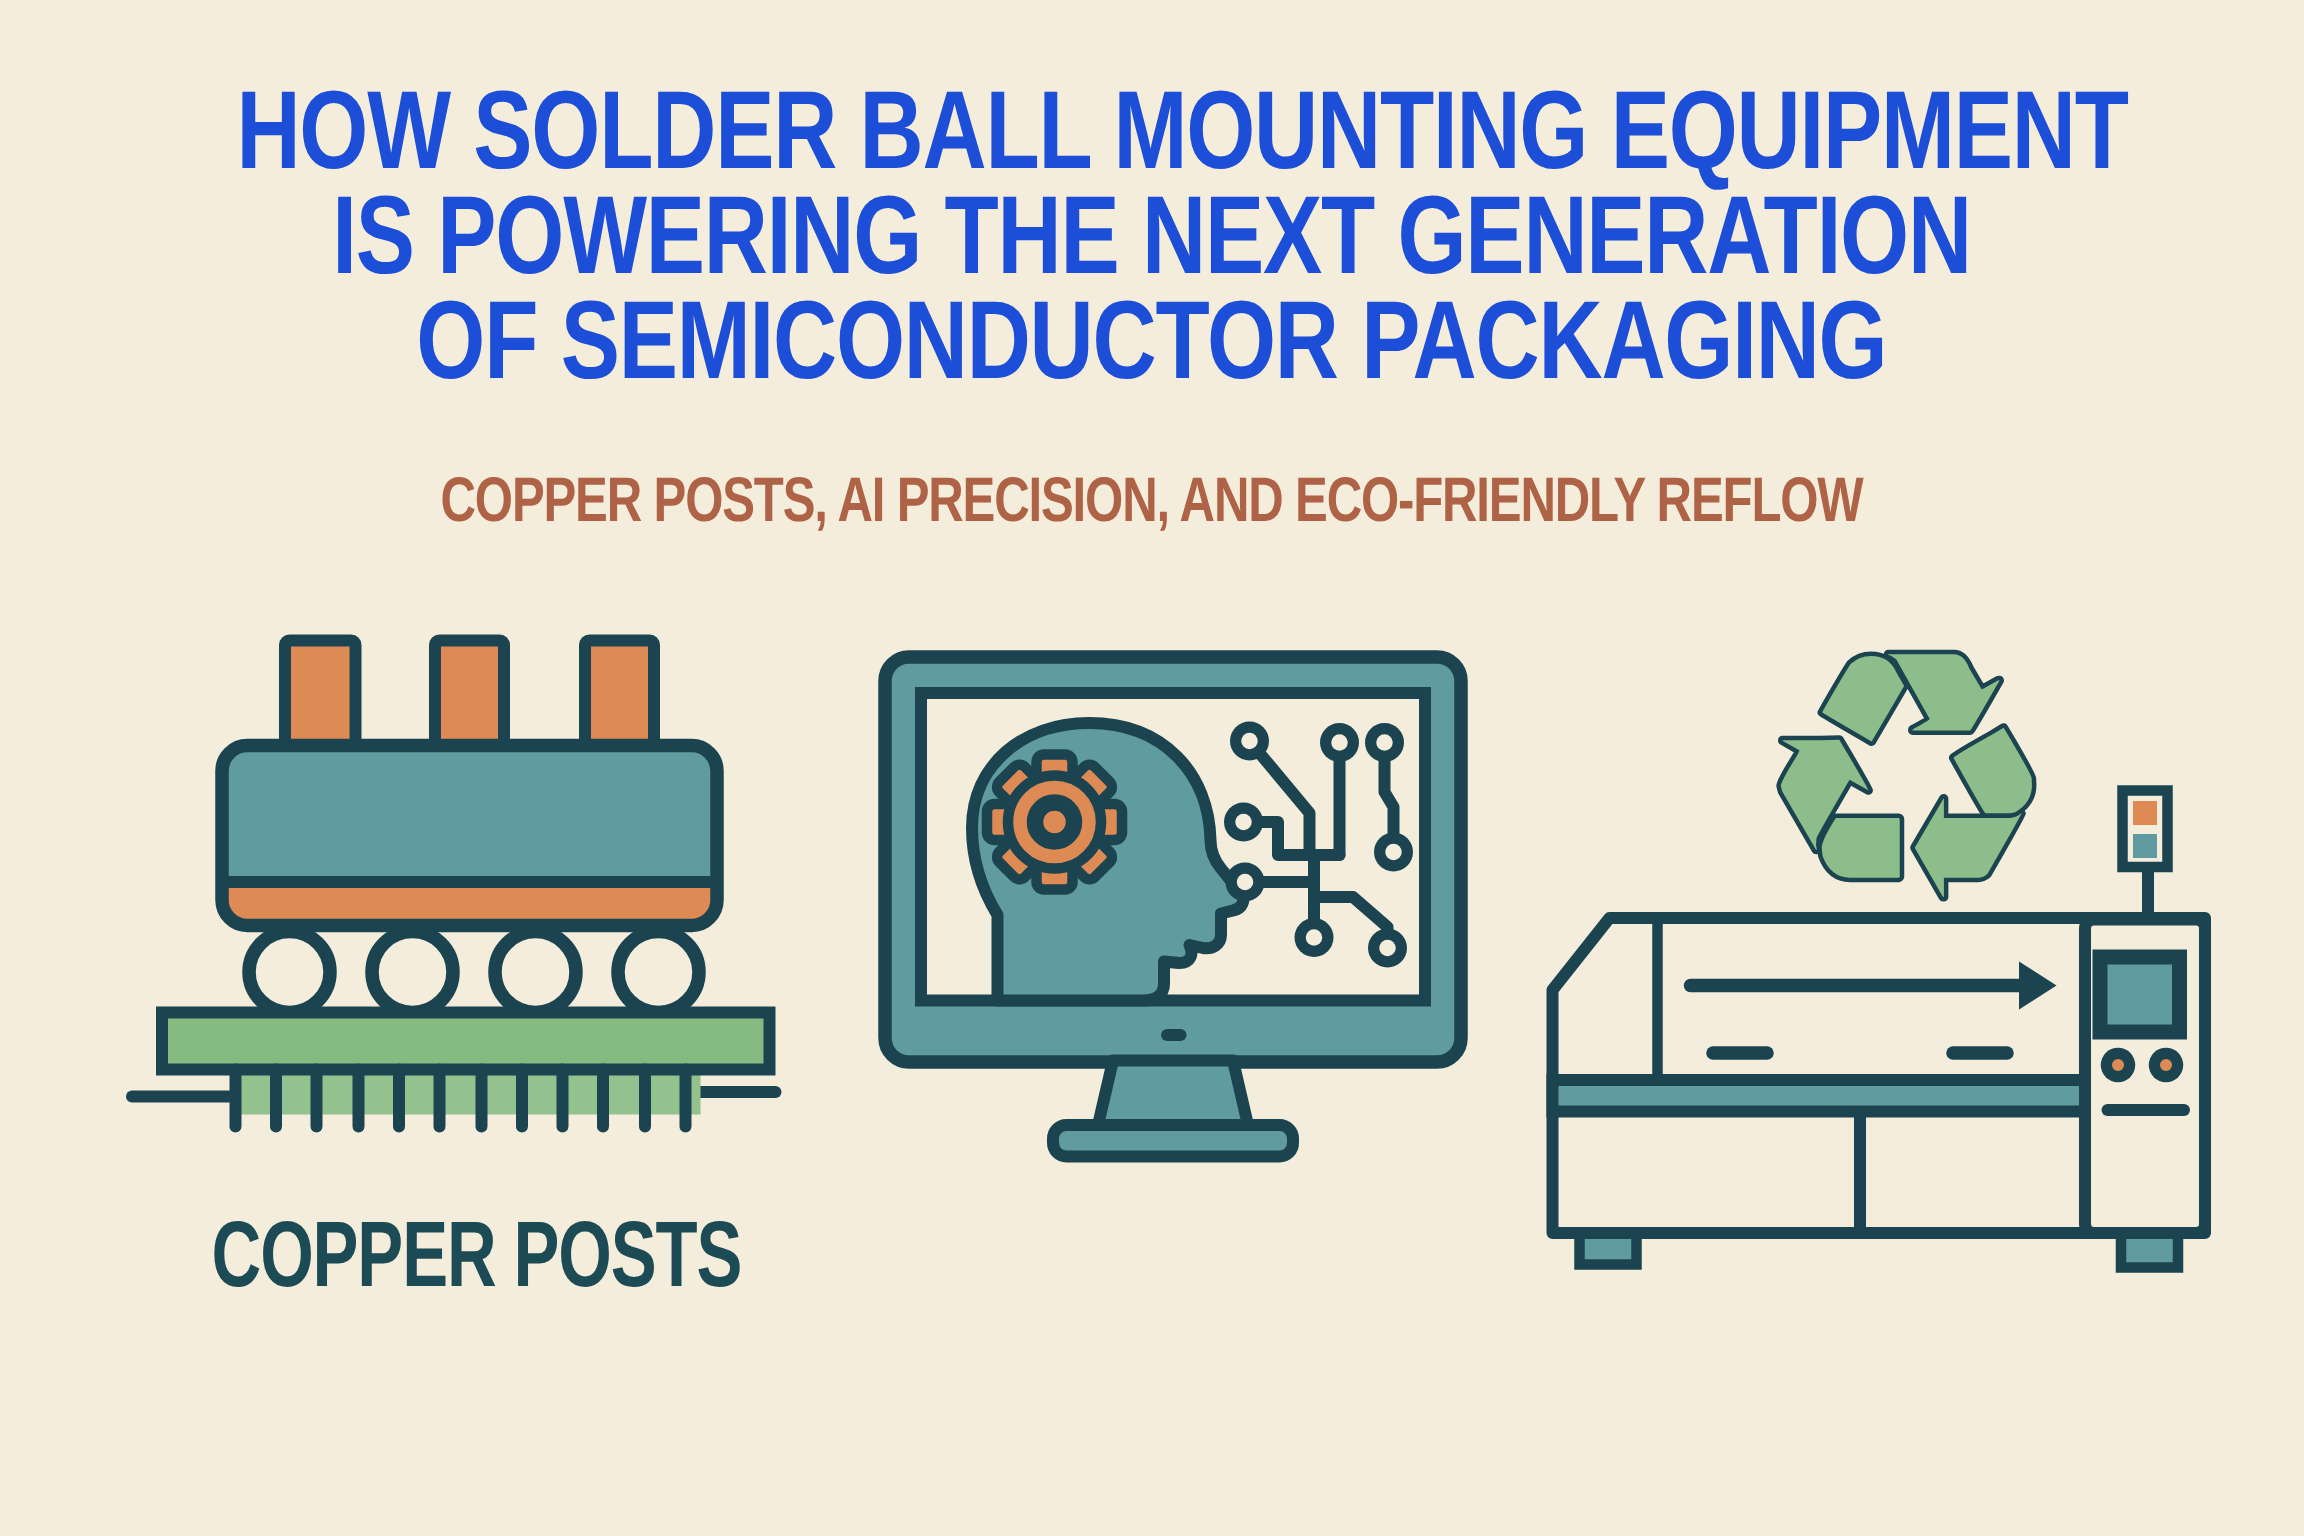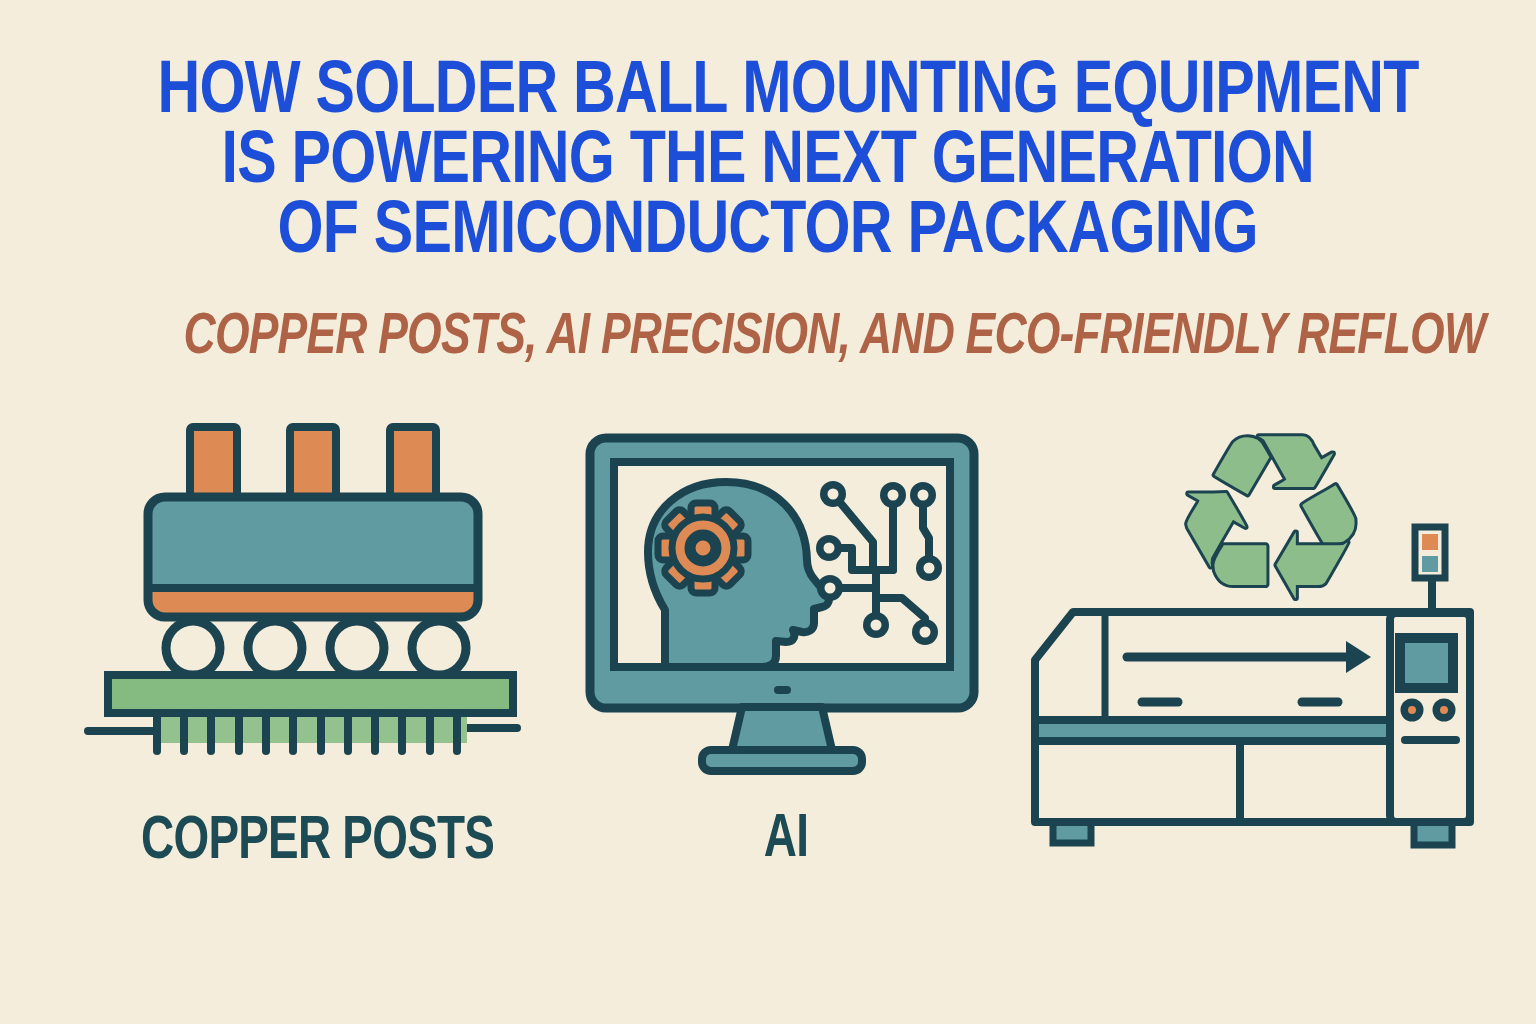--- a/index.html
+++ b/index.html
@@ -15,21 +15,21 @@
     position:absolute;left:0;top:52px;width:1536px;
     color:#1d4ed8;font-weight:bold;
   }
   .title-wrap .line{font-size:74px;line-height:70px;}
   .title-wrap .cond{transform:scale(0.80,1);letter-spacing:-1px;}
 
   .subtitle-wrap{
     position:absolute;left:0;top:302px;width:1536px;
     color:#AE6347;font-weight:bold;
   }
-  .subtitle-wrap .line{font-size:57px;line-height:62px;font-style:italic;}
+  .subtitle-wrap .line{font-size:42px;line-height:62px;}
   .subtitle-wrap .cond{transform:scale(0.78,1);letter-spacing:-1px;}
 
   .fig{position:absolute;}
 
   .caption{
     position:absolute;color:#1D4B55;font-weight:bold;
     font-size:62px;line-height:65px;text-align:center;
   }
   .caption .cond{transform:scale(0.74,1);letter-spacing:-1px;}
 </style>
@@ -193,17 +193,16 @@
     </g>
     <line x1="385" y1="350" x2="436" y2="350" stroke="#1B4450" stroke-width="8" stroke-linecap="round"></line>
   </g>
 </svg>
 
 <div class="caption" style="left:68px;top:804px;width:500px">
   <div class="line"><span class="cond">COPPER POSTS</span></div>
 </div>
 
 <div class="caption" style="left:536px;top:802px;width:500px">
-  <div class="line"><span class="cond">AI</span></div>
 </div>
 
 <div class="caption" style="left:1013px;top:866px;width:500px">
 </div>
 
 </body></html>

